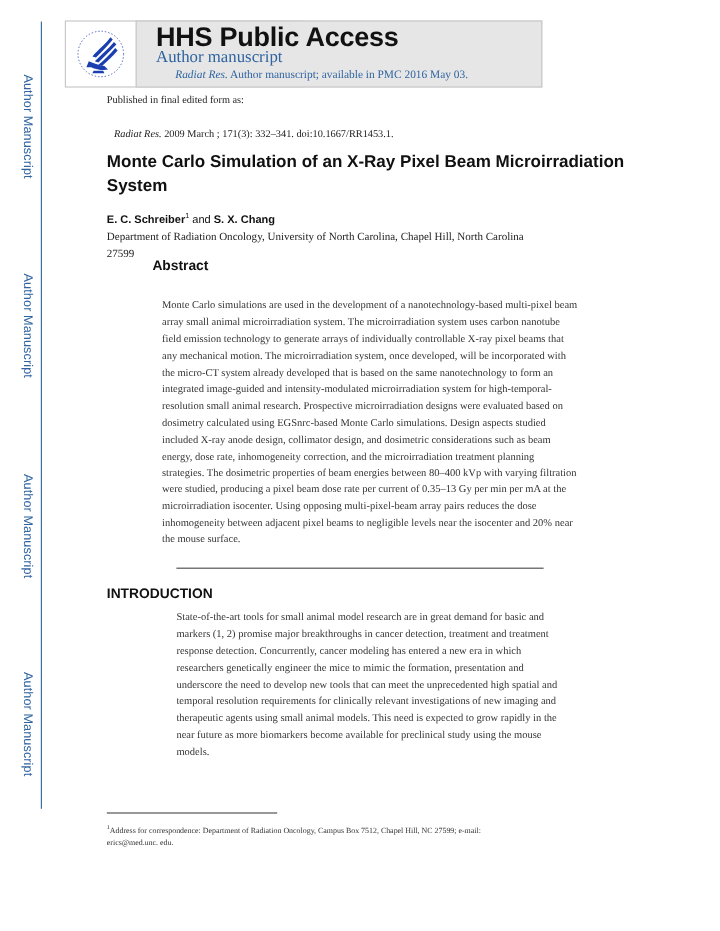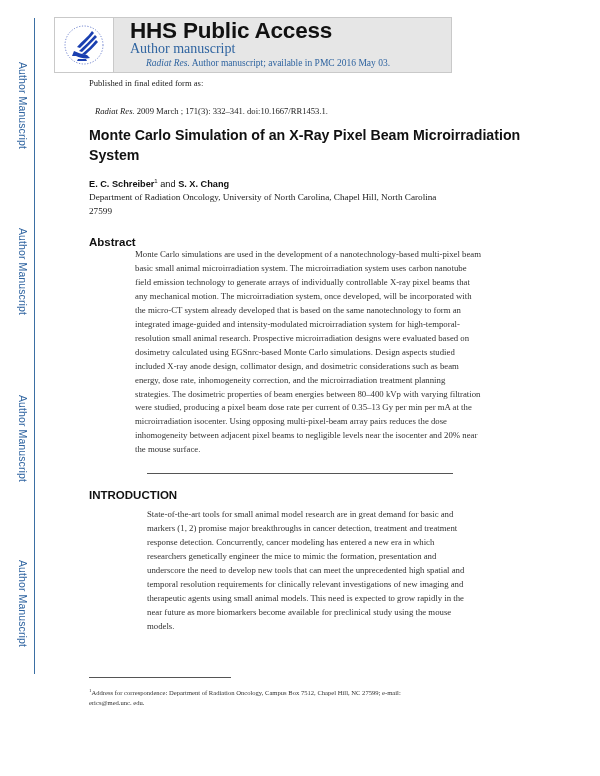--- a/index.html
+++ b/index.html
@@ -104,24 +104,24 @@
   <div>Monte Carlo Simulation of an X-Ray Pixel Beam Microirradiation</div>
   <div>System</div>
 </div>
 
 <div class="authors"><b>E. C. Schreiber</b><sup>1</sup><span> and </span><b>S. X. Chang</b></div>
 <div class="affil">
   <div>Department of Radiation Oncology, University of North Carolina, Chapel Hill, North Carolina</div>
   <div>27599</div>
 </div>
 
-<div class="section-head" style="top:236px;">Abstract</div>
+<div class="section-head" style="top:216px;margin-left:38px;">Abstract</div>
 <div class="abstract-body">
   <span>Monte Carlo simulations are used in the development of a nanotechnology-based multi-pixel beam</span>
-  <span>basic small animal microirradiation system. The microirradiation system uses carbon nanotube</span>
+  <span>array small animal microirradiation system. The microirradiation system uses carbon nanotube</span>
   <span>field emission technology to generate arrays of individually controllable X-ray pixel beams that</span>
   <span>any mechanical motion. The microirradiation system, once developed, will be incorporated with</span>
   <span>the micro-CT system already developed that is based on the same nanotechnology to form an</span>
   <span>integrated image-guided and intensity-modulated microirradiation system for high-temporal-</span>
   <span>resolution small animal research. Prospective microirradiation designs were evaluated based on</span>
   <span>dosimetry calculated using EGSnrc-based Monte Carlo simulations. Design aspects studied</span>
   <span>included X-ray anode design, collimator design, and dosimetric considerations such as beam</span>
   <span>energy, dose rate, inhomogeneity correction, and the microirradiation treatment planning</span>
   <span>strategies. The dosimetric properties of beam energies between 80–400 kVp with varying filtration</span>
   <span>were studied, producing a pixel beam dose rate per current of 0.35–13 Gy per min per mA at the</span>

